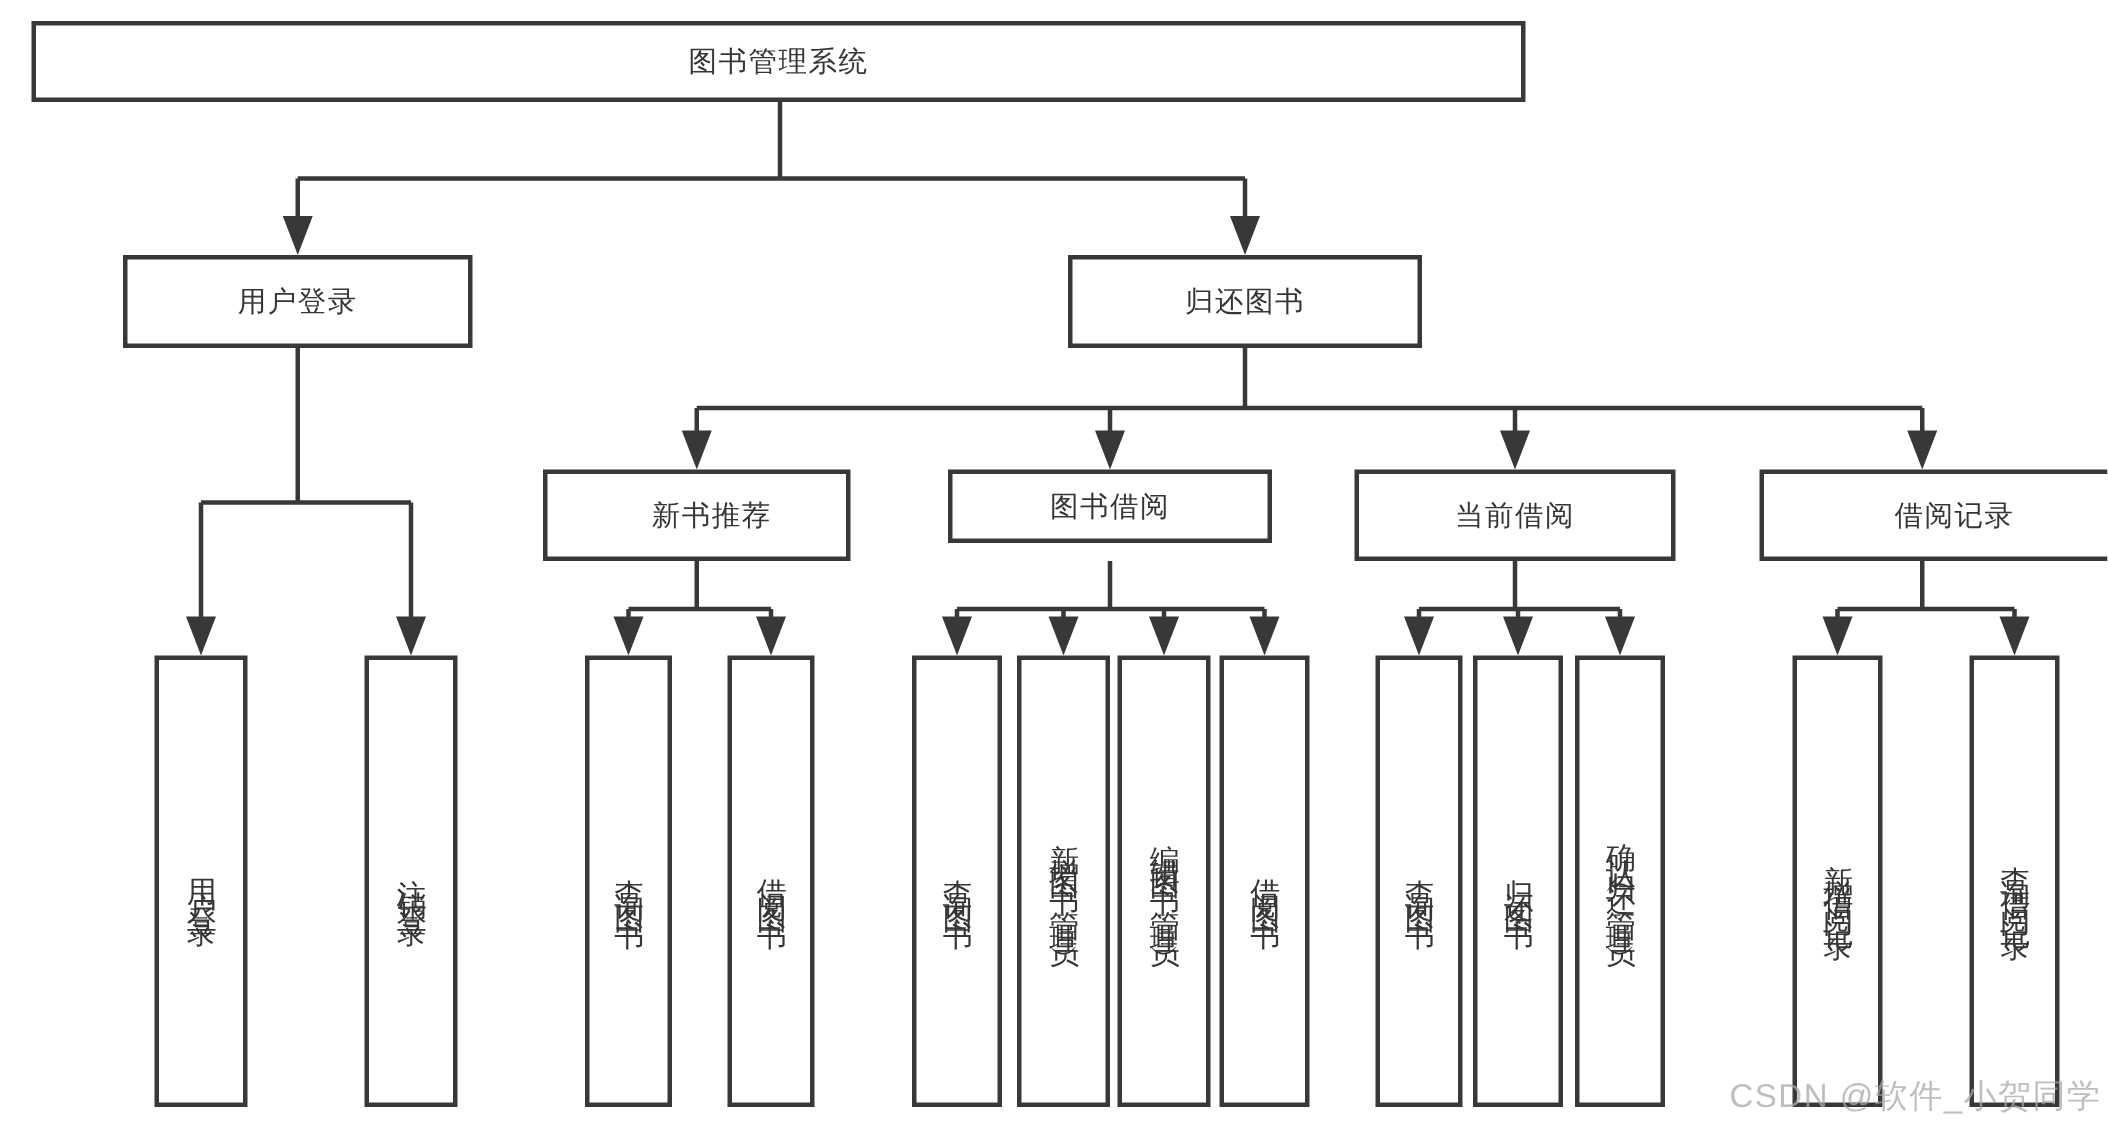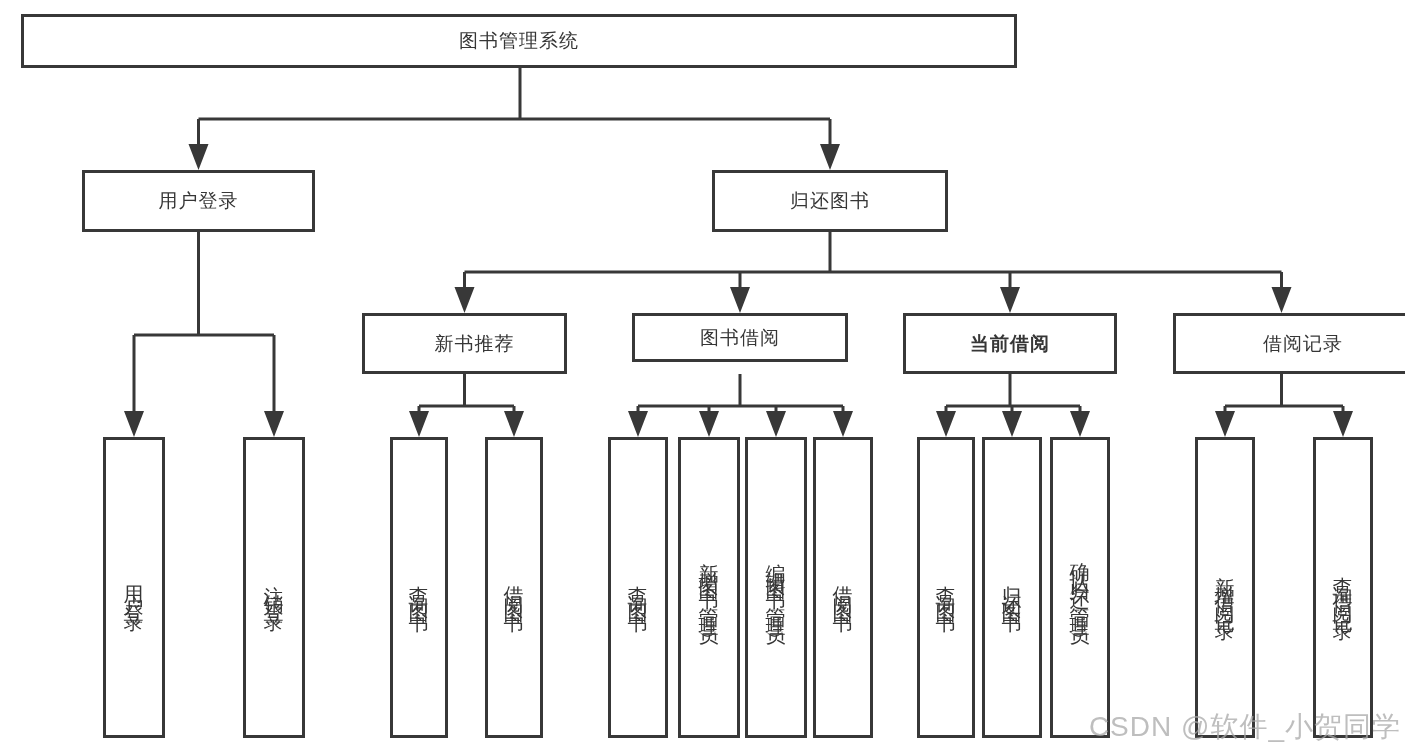--- a/index.html
+++ b/index.html
@@ -35,21 +35,21 @@
   .v-node {
     writing-mode: vertical-rl;
     font-size: 20px;
     letter-spacing: 9px;
     line-height: 1;
   }
   .watermark {
     position: absolute;
     right: 4px;
     bottom: 1px;
-    font-size: 28px;
+    font-size: 22px;
     letter-spacing: 1px;
     color: rgba(168,168,168,0.75);
     z-index: 5;
     white-space: nowrap;
   }
 </style>
 </head>
 <body>
 
 <div class="canvas">
@@ -74,21 +74,21 @@
              M1333 411 L1353 411 L1343 437 Z" fill="#383838" stroke="none"></path>
   </svg>
 
   <div class="node h-node" style="left:21px; top:14px; width:996px; height:54px;">图书管理系统</div>
 
   <div class="node h-node" style="left:82px; top:170px; width:233px; height:62px;">用户登录</div>
   <div class="node h-node" style="left:712px; top:170px; width:236px; height:62px;">归还图书</div>
 
   <div class="node h-node" style="left:362px; top:313px; width:205px; height:61px;padding-left:20px;">新书推荐</div>
   <div class="node h-node" style="left:632px; top:313px; width:216px; height:49px;">图书借阅</div>
-  <div class="node h-node" style="left:903px; top:313px; width:214px; height:61px;font-weight:bold;">当前借阅</div>
+  <div class="node h-node" style="left:903px; top:313px; width:214px; height:61px;">当前借阅</div>
   <div class="node h-node" style="left:1173px; top:313px; width:260px; height:61px;">借阅记录</div>
 
   <div class="node v-node" style="left:103px; top:437px; width:62px; height:301px;">用户登录</div>
   <div class="node v-node" style="left:243px; top:437px; width:62px; height:301px;">注销登录</div>
 
   <div class="node v-node" style="left:390px; top:437px; width:58px; height:301px;">查询图书</div>
   <div class="node v-node" style="left:485px; top:437px; width:58px; height:301px;">借阅图书</div>
 
   <div class="node v-node" style="left:608px; top:437px; width:60px; height:301px;">查询图书</div>
   <div class="node v-node" style="left:678px; top:437px; width:62px; height:301px;">新增图书（管理员）</div>

